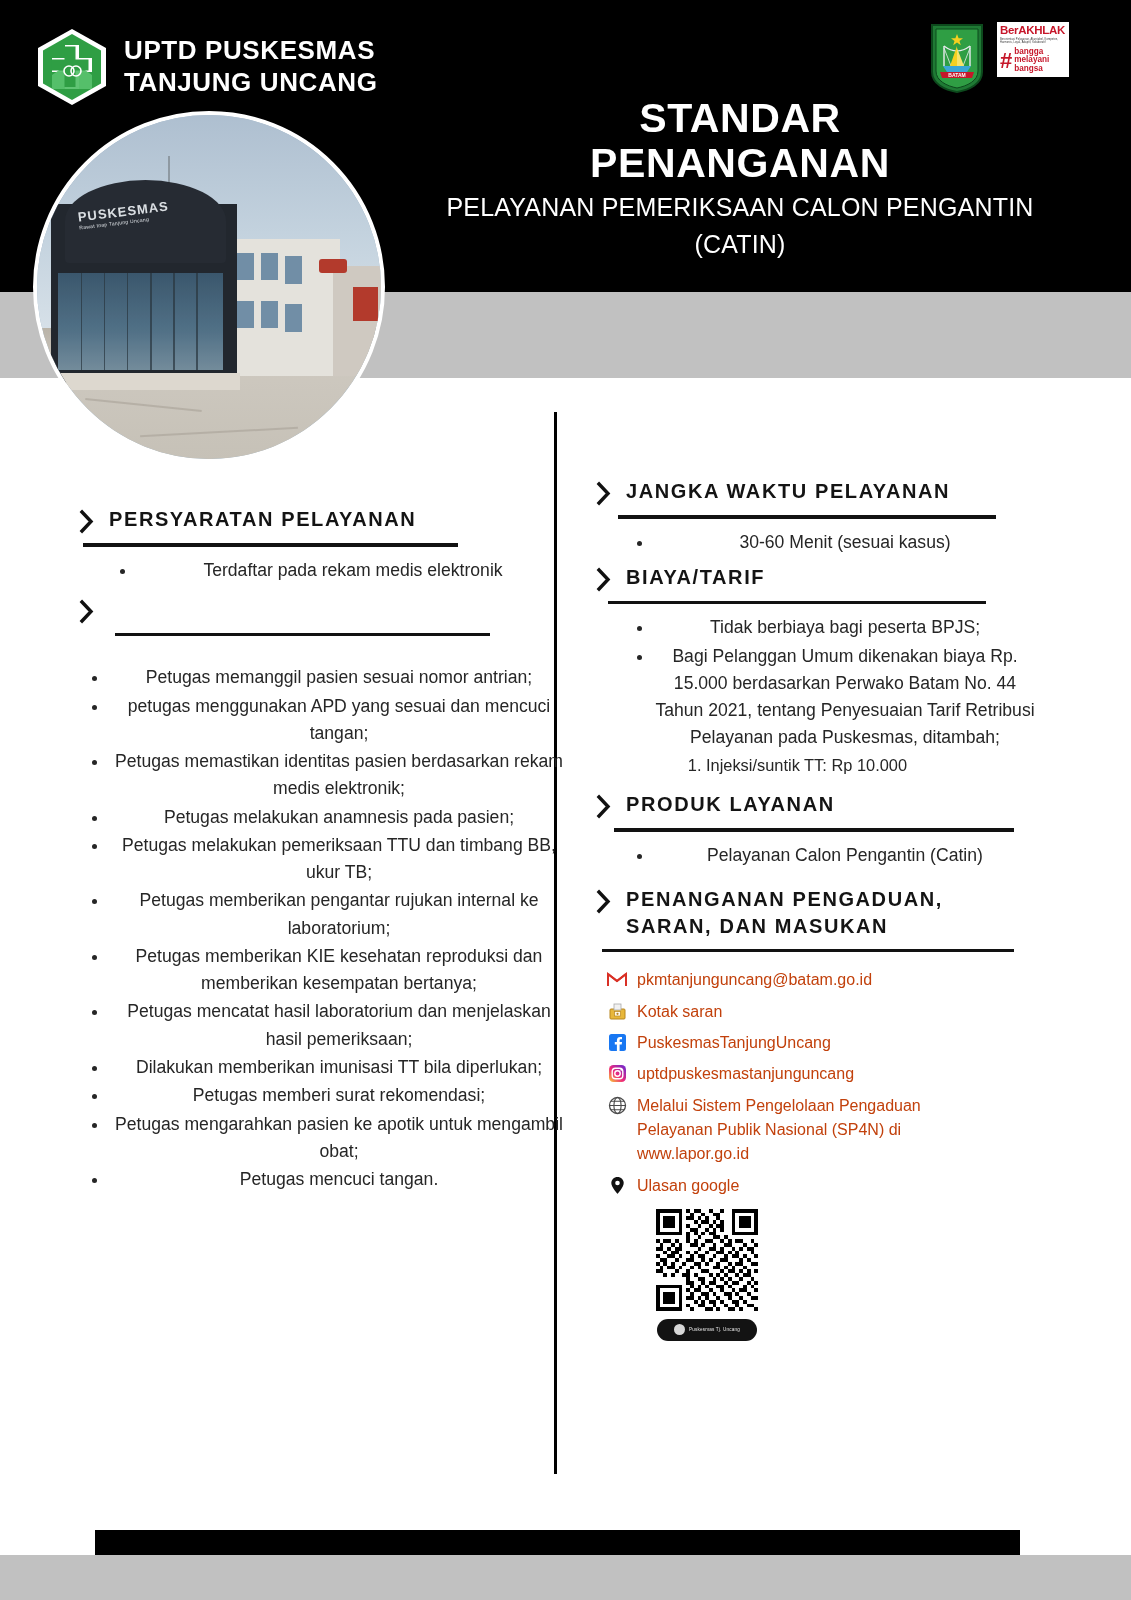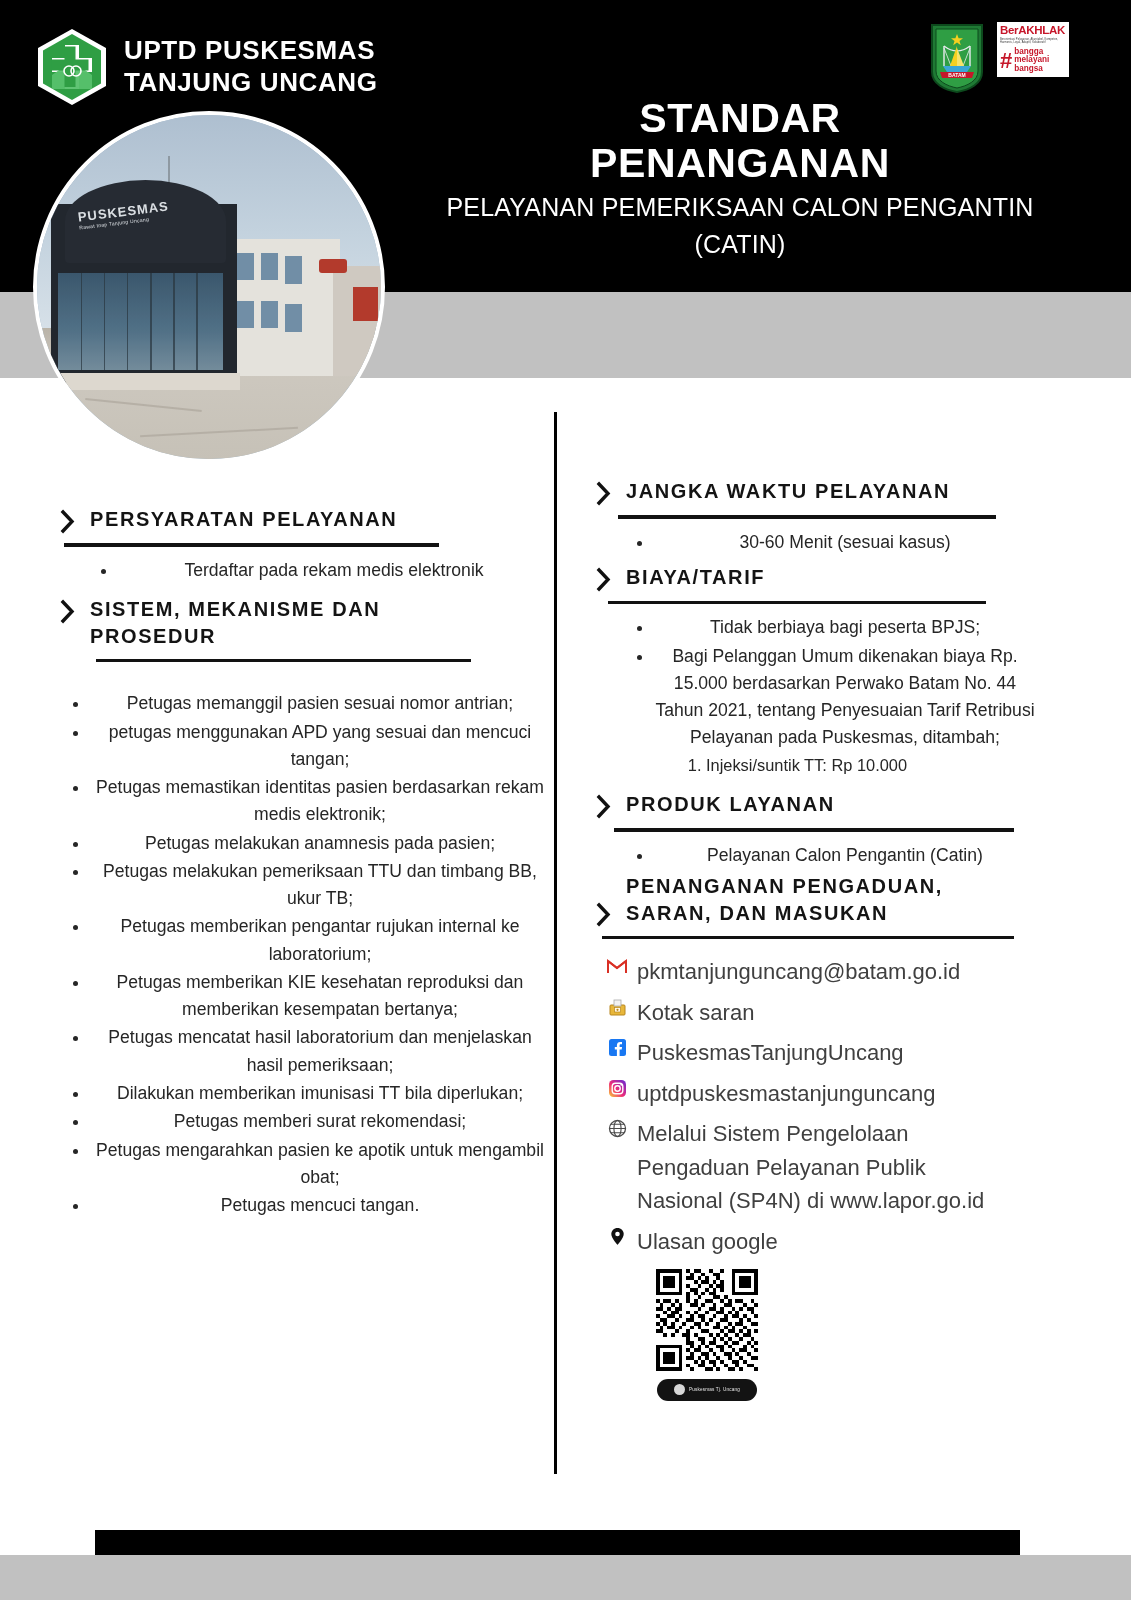--- a/index.html
+++ b/index.html
@@ -128,21 +128,21 @@
   }
 
   
   .v-divider {
     position:absolute; left:554px; top:412px; width:3px; height:1062px;
     background:#000000;
   }
 
   
   .col-left {
-    position:absolute; left:60px; top:500px; width:490px;
+    position:absolute; left:79px; top:500px; width:490px;
   }
   .col-right {
     position:absolute; left:596px; top:472px; width:440px;
   }
 
   .section-head {
     display:flex; align-items:flex-start; gap:14px;
     margin-top:6px;
   }
   .chev {
@@ -182,21 +182,21 @@
   
   .contacts { margin-top:16px; margin-left:10px; }
   .crow {
     display:flex; align-items:flex-start; gap:9px; margin-bottom:7px;
   }
   .crow .cicon {
     flex:0 0 auto; width:22px; height:23px;
     display:flex; align-items:center; justify-content:center;
   }
   .crow .ctext {
-    font-size:22px; line-height:1.52; color:#404040;
+    font-size:16px; line-height:1.52; color:#c2410c;
   }
 
   
   .qr-wrap {
     margin:6px 0 0 56px; width:110px;
   }
   .qr {
     width:110px; height:110px; background:#ffffff;
     display:block;
   }
@@ -337,21 +337,20 @@
   <ul class="bullets indent">
     <li>Terdaftar pada rekam medis elektronik</li>
   </ul>
 
   <div class="section-head" style="margin-top:12px;">
     <span class="chev">
       <svg width="16" height="25" viewBox="0 0 16 25">
           <path d="M3,3 L12,12.5 L3,22" stroke="#111" stroke-width="3.4" fill="none" stroke-linecap="square"></path>
         </svg>
     </span>
-    <div class="section-title" style="max-width:380px;">SISTEM, MEKANISME DAN PROSEDUR</div>
   </div>
   <div class="rule left-2"></div>
   <ul class="bullets proc-list" style="margin-top:28px;">
     <li>Petugas memanggil pasien sesuai nomor antrian;</li>
     <li>petugas menggunakan APD yang sesuai dan mencuci tangan;</li>
     <li>Petugas memastikan identitas pasien berdasarkan rekam medis elektronik;</li>
     <li>Petugas melakukan anamnesis pada pasien;</li>
     <li>Petugas melakukan pemeriksaan TTU dan timbang BB, ukur TB;</li>
     <li>Petugas memberikan pengantar rujukan internal ke laboratorium;</li>
     <li>Petugas memberikan KIE kesehatan reproduksi dan memberikan kesempatan bertanya;</li>
@@ -401,21 +400,21 @@
           <path d="M3,3 L12,12.5 L3,22" stroke="#111" stroke-width="3.4" fill="none" stroke-linecap="square"></path>
         </svg>
     </span>
     <div class="section-title">PRODUK LAYANAN</div>
   </div>
   <div class="rule right-3"></div>
   <ul class="bullets indent">
     <li>Pelayanan Calon Pengantin (Catin)</li>
   </ul>
 
-  <div class="section-head" style="margin-top:4px;align-items:flex-end;">
+  <div class="section-head" style="margin-top:17px;">
     <span class="chev">
       <svg width="16" height="25" viewBox="0 0 16 25">
           <path d="M3,3 L12,12.5 L3,22" stroke="#111" stroke-width="3.4" fill="none" stroke-linecap="square"></path>
         </svg>
     </span>
     <div class="section-title" style="max-width:400px;">PENANGANAN PENGADUAN, SARAN, DAN MASUKAN</div>
   </div>
   <div class="rule right-4"></div>
 
   <div class="contacts">

